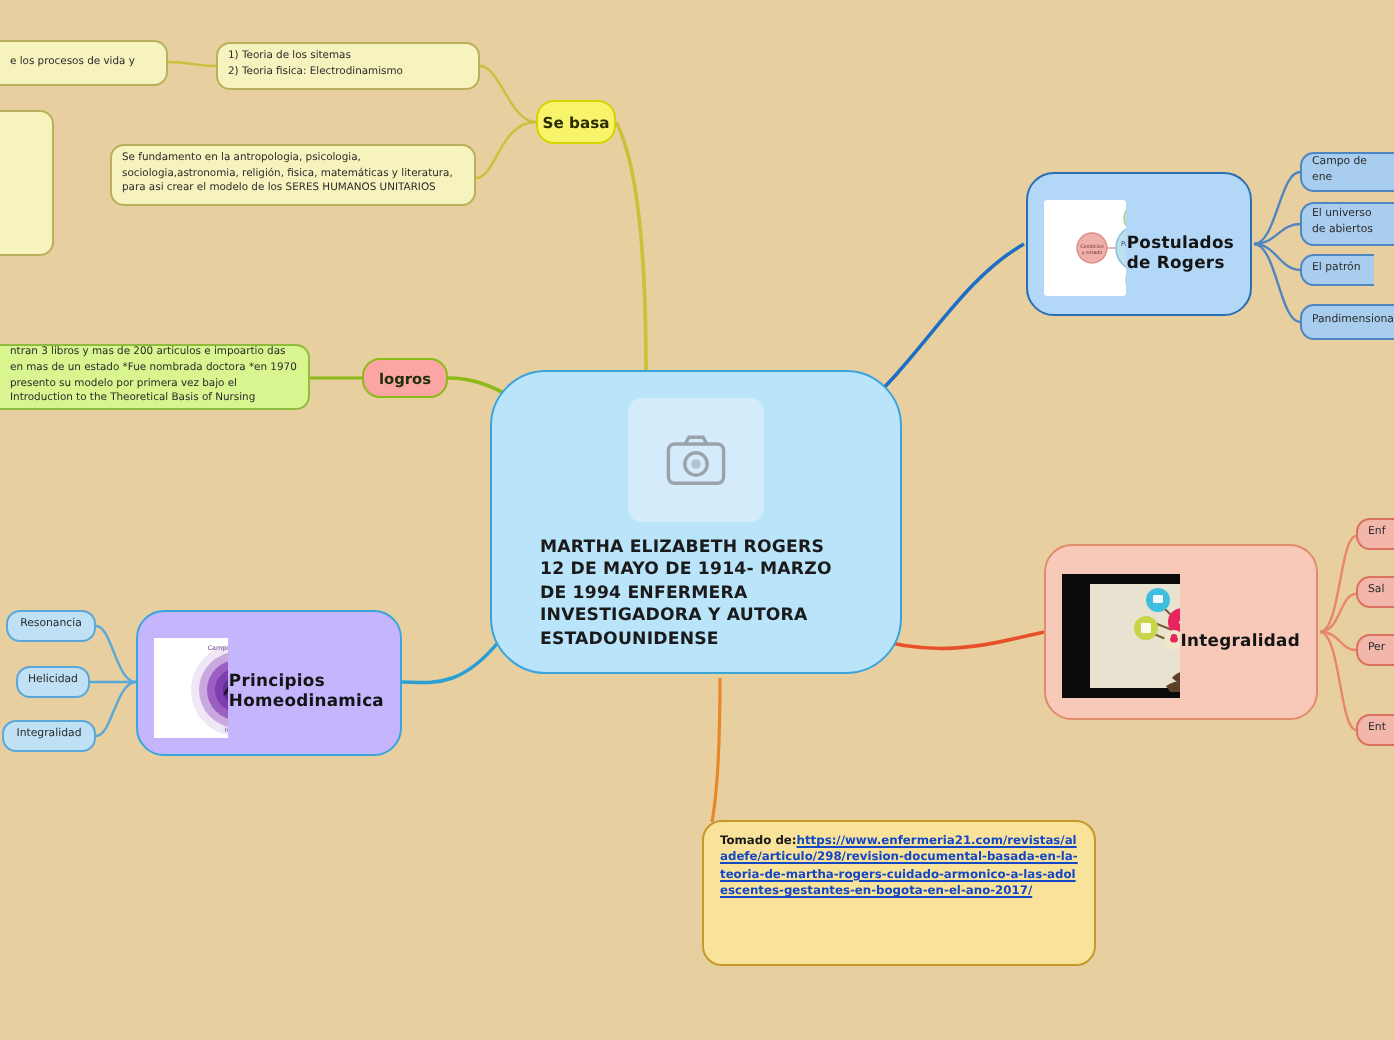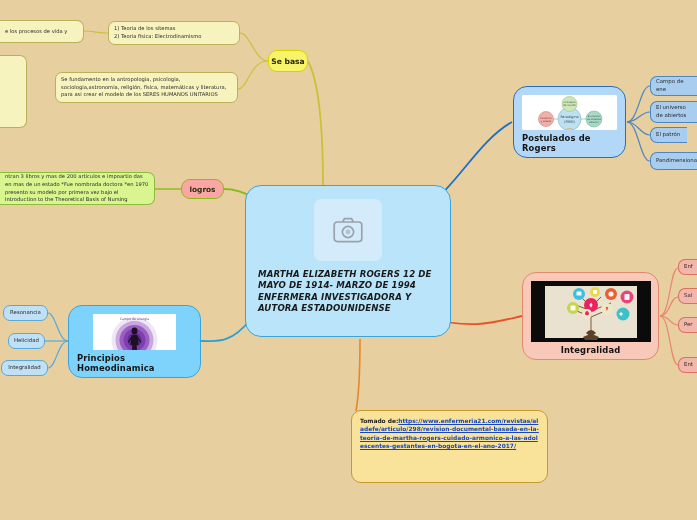--- a/index.html
+++ b/index.html
@@ -9,23 +9,22 @@
     font-family:"DejaVu Sans","Liberation Sans",sans-serif;
   }
   #canvas{position:absolute;inset:0;width:697px;height:520px;}
   svg.links{position:absolute;left:0;top:0;width:697px;height:520px;pointer-events:none;}
 
   .node{position:absolute;box-sizing:border-box;}
 
   
   .central{
     left:245px;top:185px;width:206px;height:152px;
-    background:#b9e4f9;border:1.6px solid #3aa5dd;border-radius:16px;
-    padding:10px 12px;
-    font-style:italic;
+    background:#b9e4f9;border:1.6px solid #3aa5dd;border-radius:28px;
+    padding:10px 24px;
   }
   .central .photo{
     width:68px;height:62px;margin:3px auto 8px auto;
     background:#d3ebfb;border-radius:7px;
     display:flex;align-items:center;justify-content:center;
   }
   .central .title{
     font-size:8.6px;font-weight:bold;color:#1a1a1a;line-height:1.33;
     letter-spacing:.1px;
   }
@@ -51,34 +50,34 @@
   
   .b-fill{background:#a9cdee;border:1px solid #4f86c0;}
   .b-light{background:#bfe0f5;border:1px solid #5aa8d8;}
 
   
   .p-fill{background:#f2b6ab;border:1px solid #d9725f;}
 
   
   .picnode{
     border-radius:14px;box-sizing:border-box;
-    display:flex;flex-direction:column;align-items:center;
+    display:flex;flex-direction:row;align-items:center;
     padding:8px 8px 4px 8px;
     justify-content:flex-end;
   }
   .picnode .cap{font-size:8.4px;font-weight:bold;color:#141414;margin-top:3px;letter-spacing:.15px;}
   .picframe{background:#fff;overflow:hidden;position:relative;}
 
   .postulados{left:513px;top:86px;width:113px;height:72px;background:#b3d7f7;border:1.8px solid #2a6fb5;}
   .postulados .picframe{width:95px;height:48px;border-radius:2px;}
 
   .meta{left:522px;top:272px;width:137px;height:88px;background:#f8c8b8;border:1.8px solid #e08a6e;}
   .meta .picframe{width:120px;height:62px;background:#0b0b0b;}
 
-  .homeo{left:68px;top:305px;width:133px;height:73px;background:#7dd3fc;border:1.8px solid #3aa5dd;}
+  .homeo{left:68px;top:305px;width:133px;height:73px;background:#c4b5fd;border:1.8px solid #3aa5dd;}
   .homeo .picframe{width:83px;height:50px;}
 
   
   .linkbox{
     left:351px;top:410px;width:197px;height:73px;
     background:#f9e39a;border:1.5px solid #c49a2a;border-radius:10px;
     padding:6px 8px;box-sizing:border-box;
     font-size:5.9px;line-height:1.42;font-weight:bold;color:#1a1a1a;
     word-break:break-all;
   }

